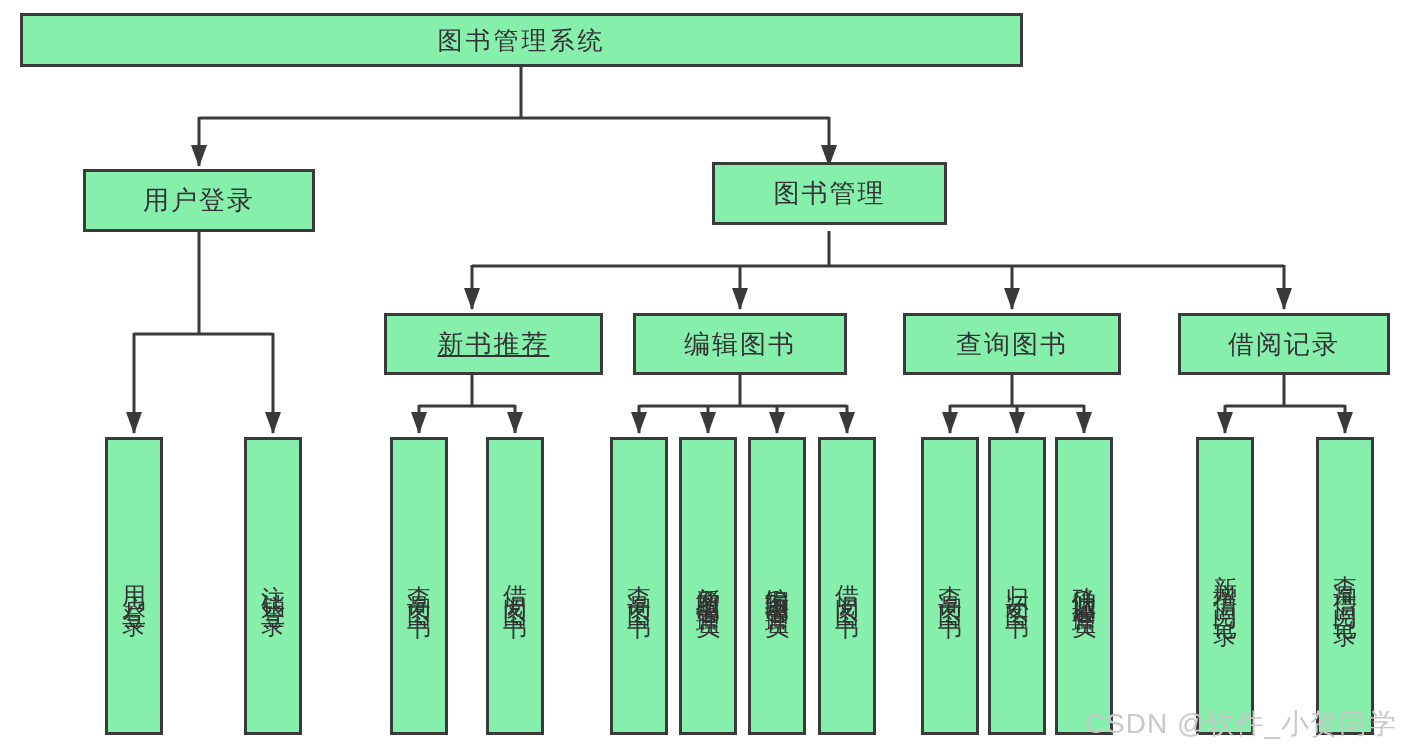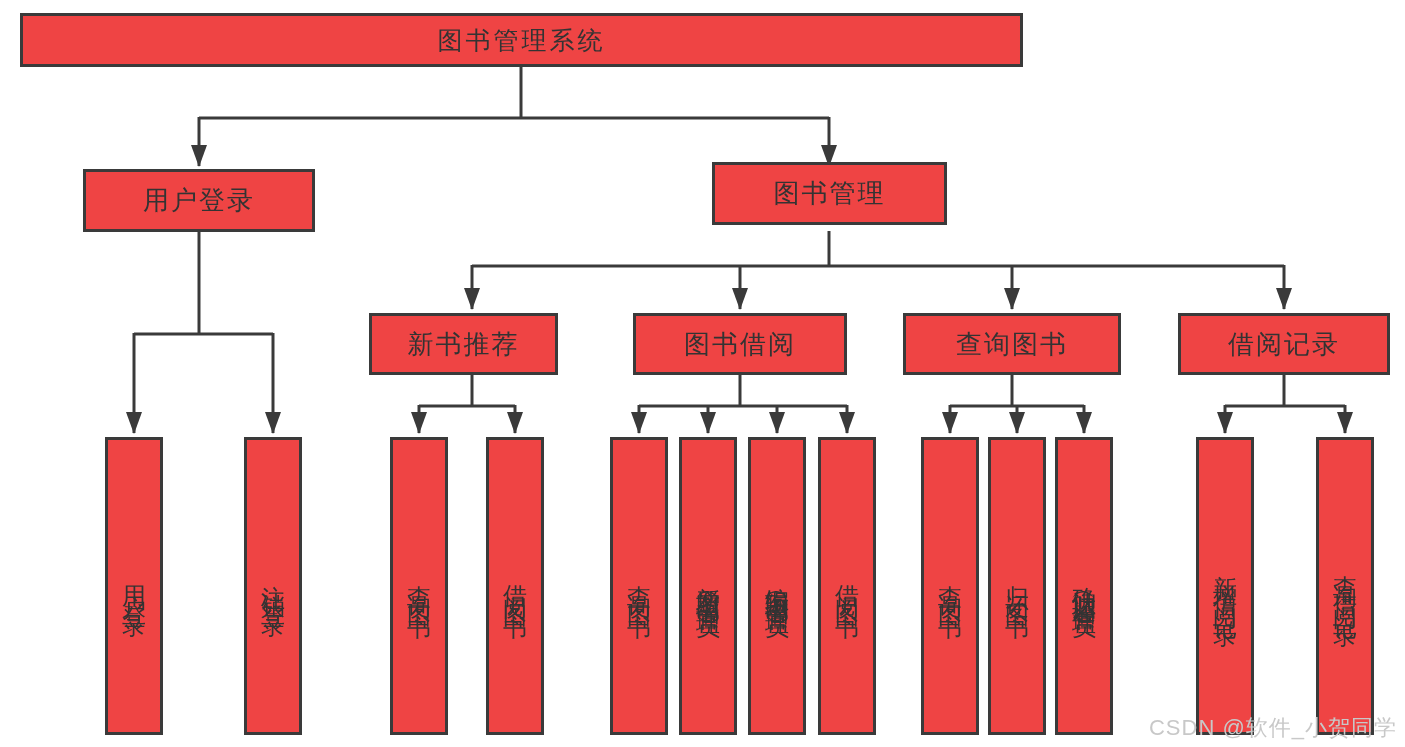--- a/index.html
+++ b/index.html
@@ -1,34 +1,34 @@
 <!DOCTYPE html>
 <html><head>
 <meta charset="utf-8">
 <style>
   html,body{margin:0;padding:0;background:#ffffff;}
   body{font-family:"Liberation Sans","DejaVu Sans",sans-serif;}
   #canvas{position:relative;width:1405px;height:747px;background:#ffffff;overflow:hidden;}
   #connectors{position:absolute;left:0;top:0;width:1405px;height:747px;}
   .box{
-    position:absolute;box-sizing:border-box;background:#ef4444;
+    position:absolute;box-sizing:border-box;background:#86efac;
     border:3px solid #3a3a3a;color:#333333;
     display:flex;align-items:center;justify-content:center;
   }
   .h-box{font-size:26px;letter-spacing:2px;white-space:nowrap;}
   .title-box{font-size:25px;letter-spacing:3px;}
   .leaf{top:437px;width:58px;height:298px;}
   .vtext{
     writing-mode:vertical-rl;text-orientation:mixed;
     font-size:24px;letter-spacing:10px;line-height:1;
   }
   .long .vtext{letter-spacing:4px;}
   #watermark{
     position:absolute;right:8px;bottom:4px;
-    font-size:22px;color:#c8c8c8;letter-spacing:1px;white-space:nowrap;
+    font-size:28px;color:#c8c8c8;letter-spacing:1px;white-space:nowrap;
   }
 </style>
 </head>
 <body>
 
 <div id="canvas">
 
   <svg id="connectors" viewBox="0 0 1405 747" xmlns="http://www.w3.org/2000/svg">
     <defs>
       <marker id="arrow" viewBox="0 0 22 16" refX="21" refY="8" markerWidth="22" markerHeight="16" markerUnits="userSpaceOnUse" orient="auto">
@@ -83,25 +83,25 @@
     <span>图书管理系统</span>
   </div>
 
   <div class="box h-box" style="left:83px;top:169px;width:232px;height:63px;">
     <span>用户登录</span>
   </div>
   <div class="box h-box" style="left:712px;top:162px;width:235px;height:63px;">
     <span>图书管理</span>
   </div>
 
-  <div class="box h-box" style="left:369px;top:313px;width:189px;height:62px;">
+  <div class="box h-box" style="left:384px;top:313px;width:219px;height:62px;text-decoration:underline;">
     <span>新书推荐</span>
   </div>
   <div class="box h-box" style="left:633px;top:313px;width:214px;height:62px;">
-    <span>图书借阅</span>
+    <span>编辑图书</span>
   </div>
   <div class="box h-box" style="left:903px;top:313px;width:218px;height:62px;">
     <span>查询图书</span>
   </div>
   <div class="box h-box" style="left:1178px;top:313px;width:212px;height:62px;">
     <span>借阅记录</span>
   </div>
 
   <div class="box leaf" style="left:105px;">
     <span class="vtext">用户登录</span>

